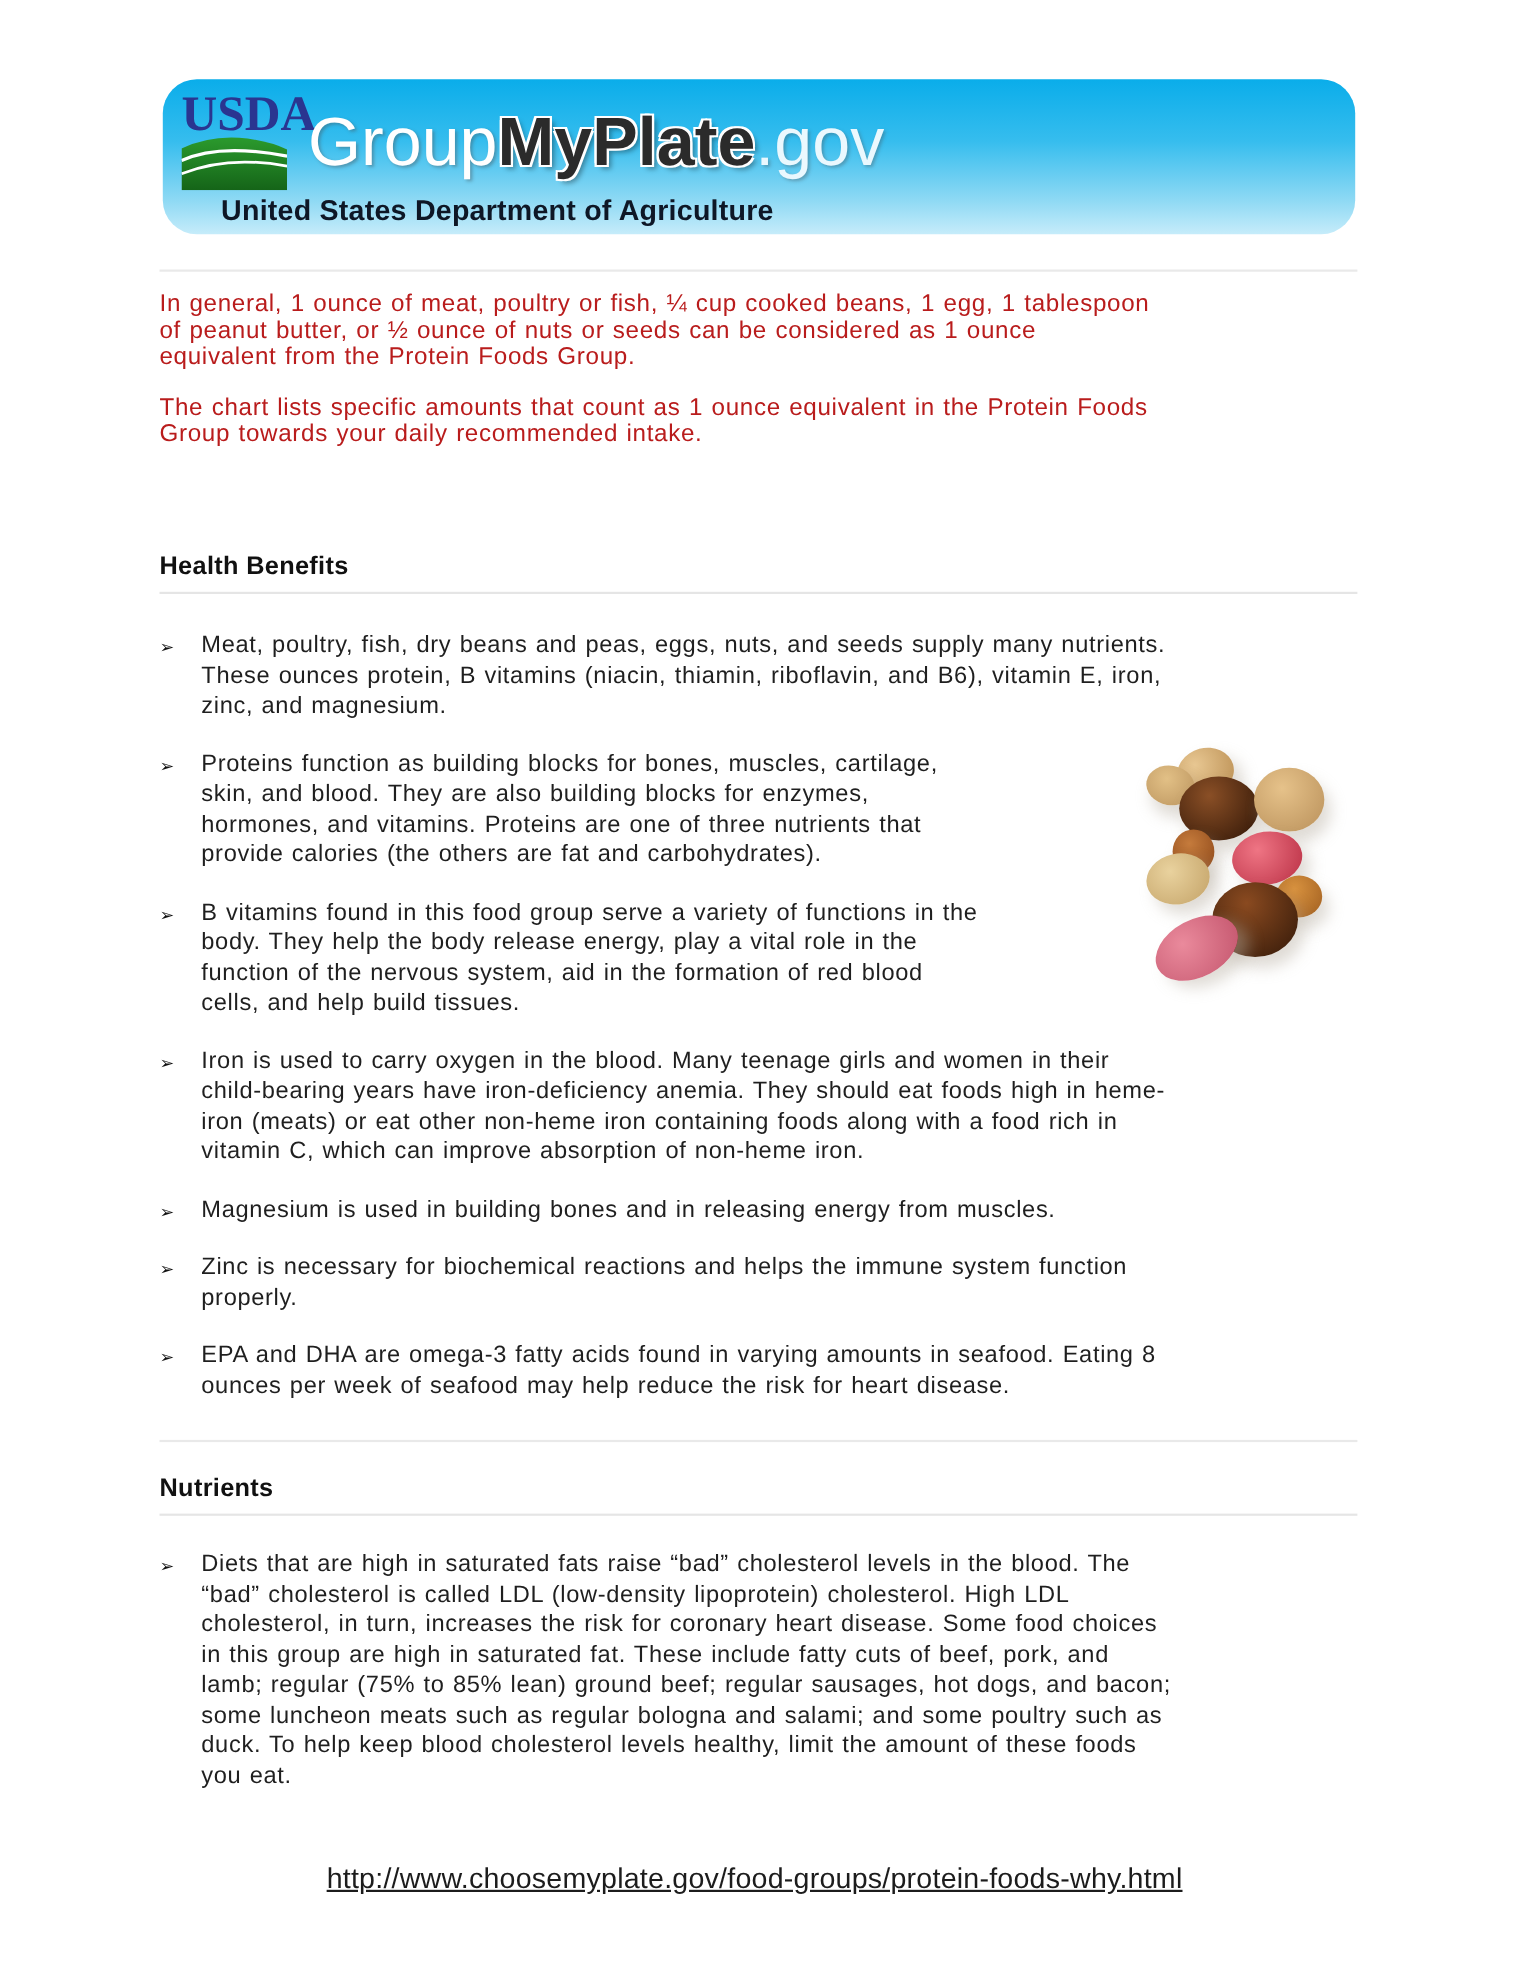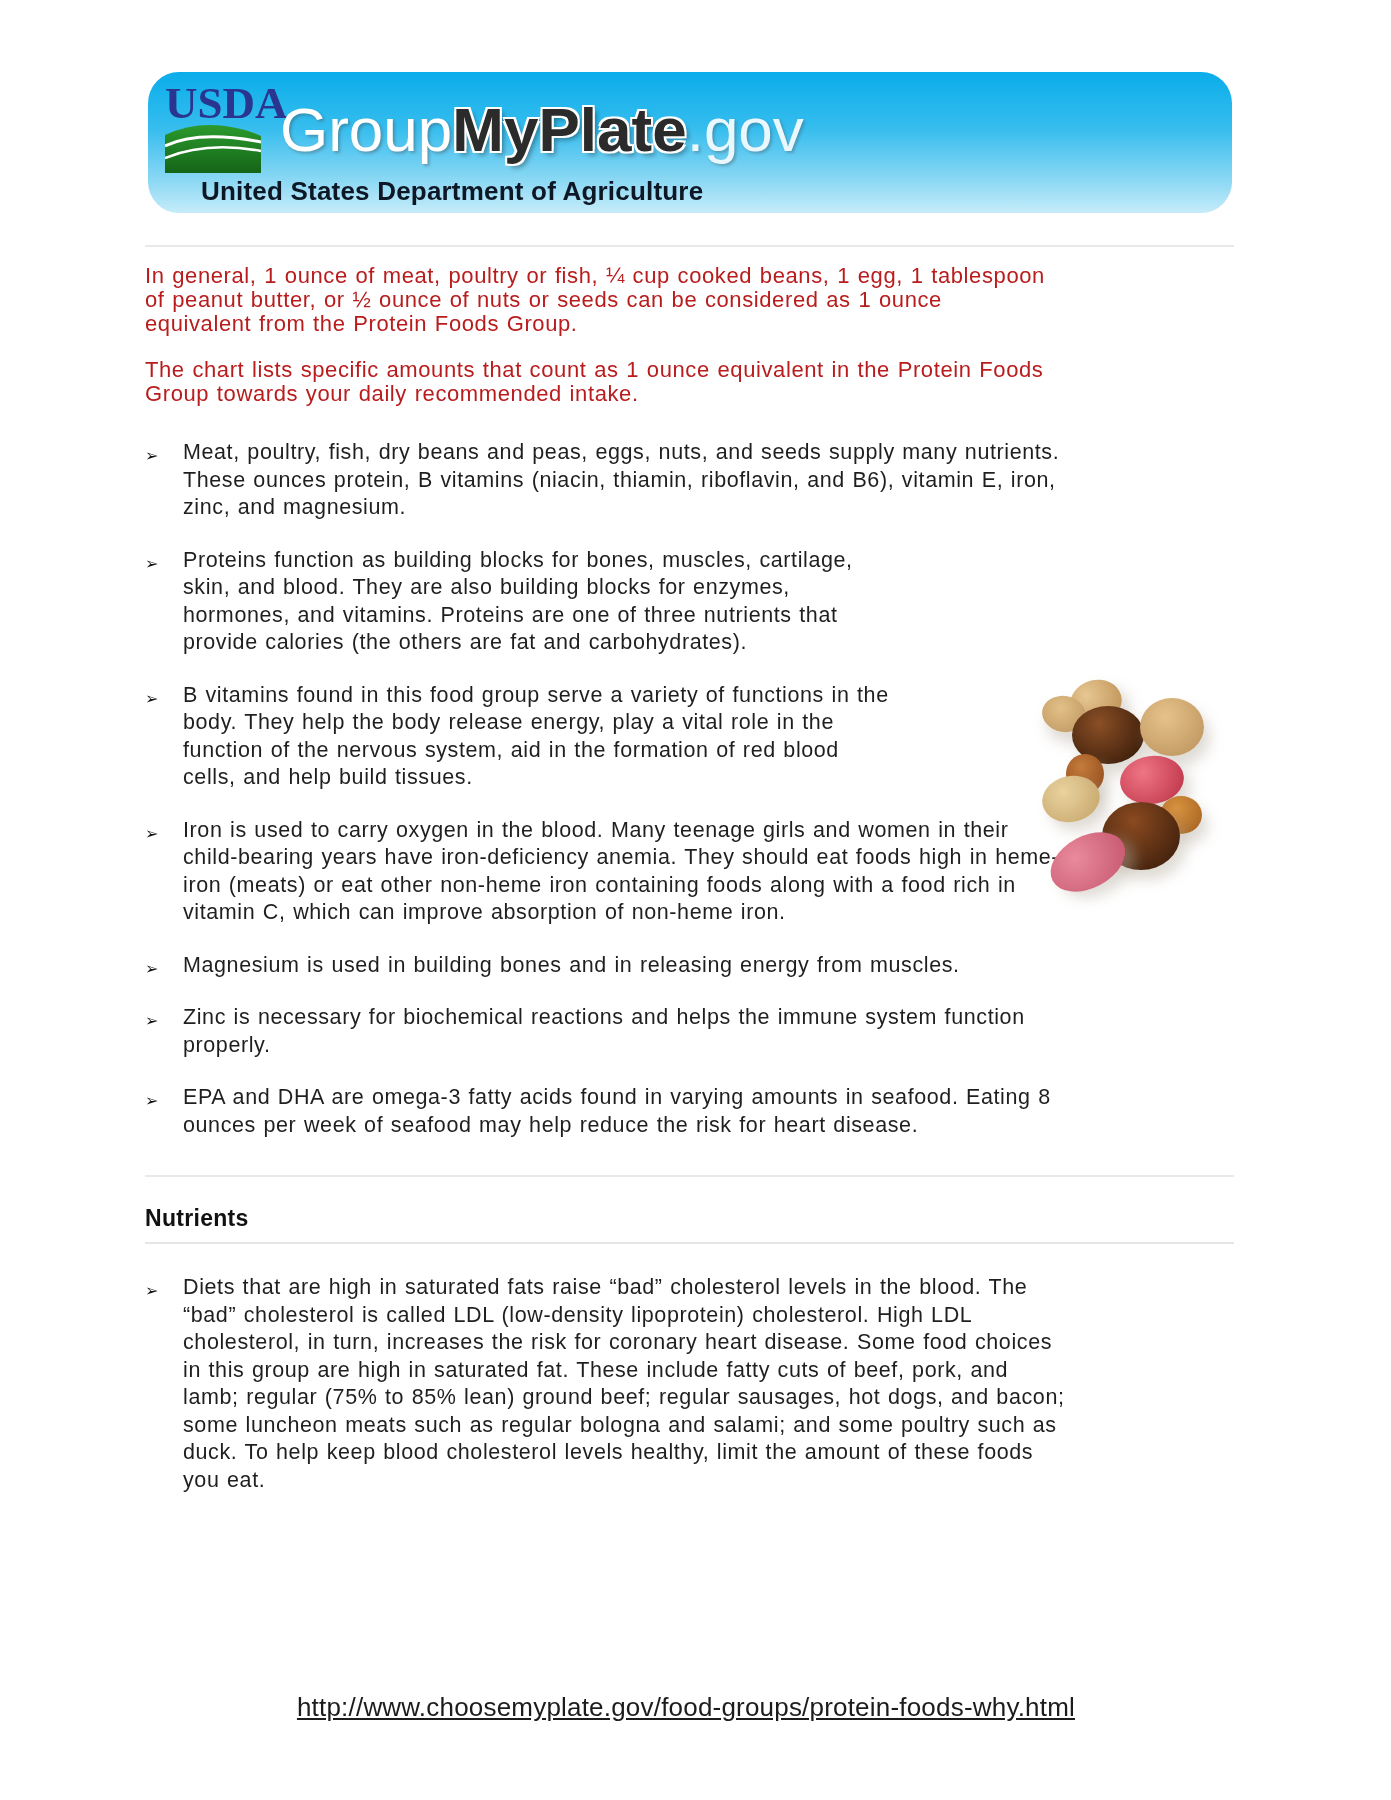--- a/index.html
+++ b/index.html
@@ -95,20 +95,21 @@
         <span class="choose">Group</span><span class="myplate">MyPlate</span><span class="gov">.gov</span>
       </div>
       <div class="agency">United States Department of Agriculture</div>
     </div>
 
     <div class="rule rule-top"></div>
 
     <p class="body-para">In general, 1 ounce of meat, poultry or fish, ¼ cup cooked beans, 1 egg, 1 tablespoon of peanut butter, or ½ ounce of nuts or seeds can be considered as 1 ounce equivalent from the Protein Foods Group.</p>
     <p class="body-para">The chart lists specific amounts that count as 1 ounce equivalent in the Protein Foods Group towards your daily recommended intake.</p>
 
+    <h2 class="sec">Health Benefits</h2>
     <ul class="arrows">
       <li>
         <span class="mk">➢</span>
         <span>Meat, poultry, fish, dry beans and peas, eggs, nuts, and seeds supply many nutrients. These ounces protein, B vitamins (niacin, thiamin, riboflavin, and B6), vitamin E, iron, zinc, and magnesium.</span>
       </li>
       <li class="narrow">
         <span class="mk">➢</span>
         <span>Proteins function as building blocks for bones, muscles, cartilage, skin, and blood. They are also building blocks for enzymes, hormones, and vitamins. Proteins are one of three nutrients that provide calories (the others are fat and carbohydrates).</span>
       </li>
       <li class="narrow">

